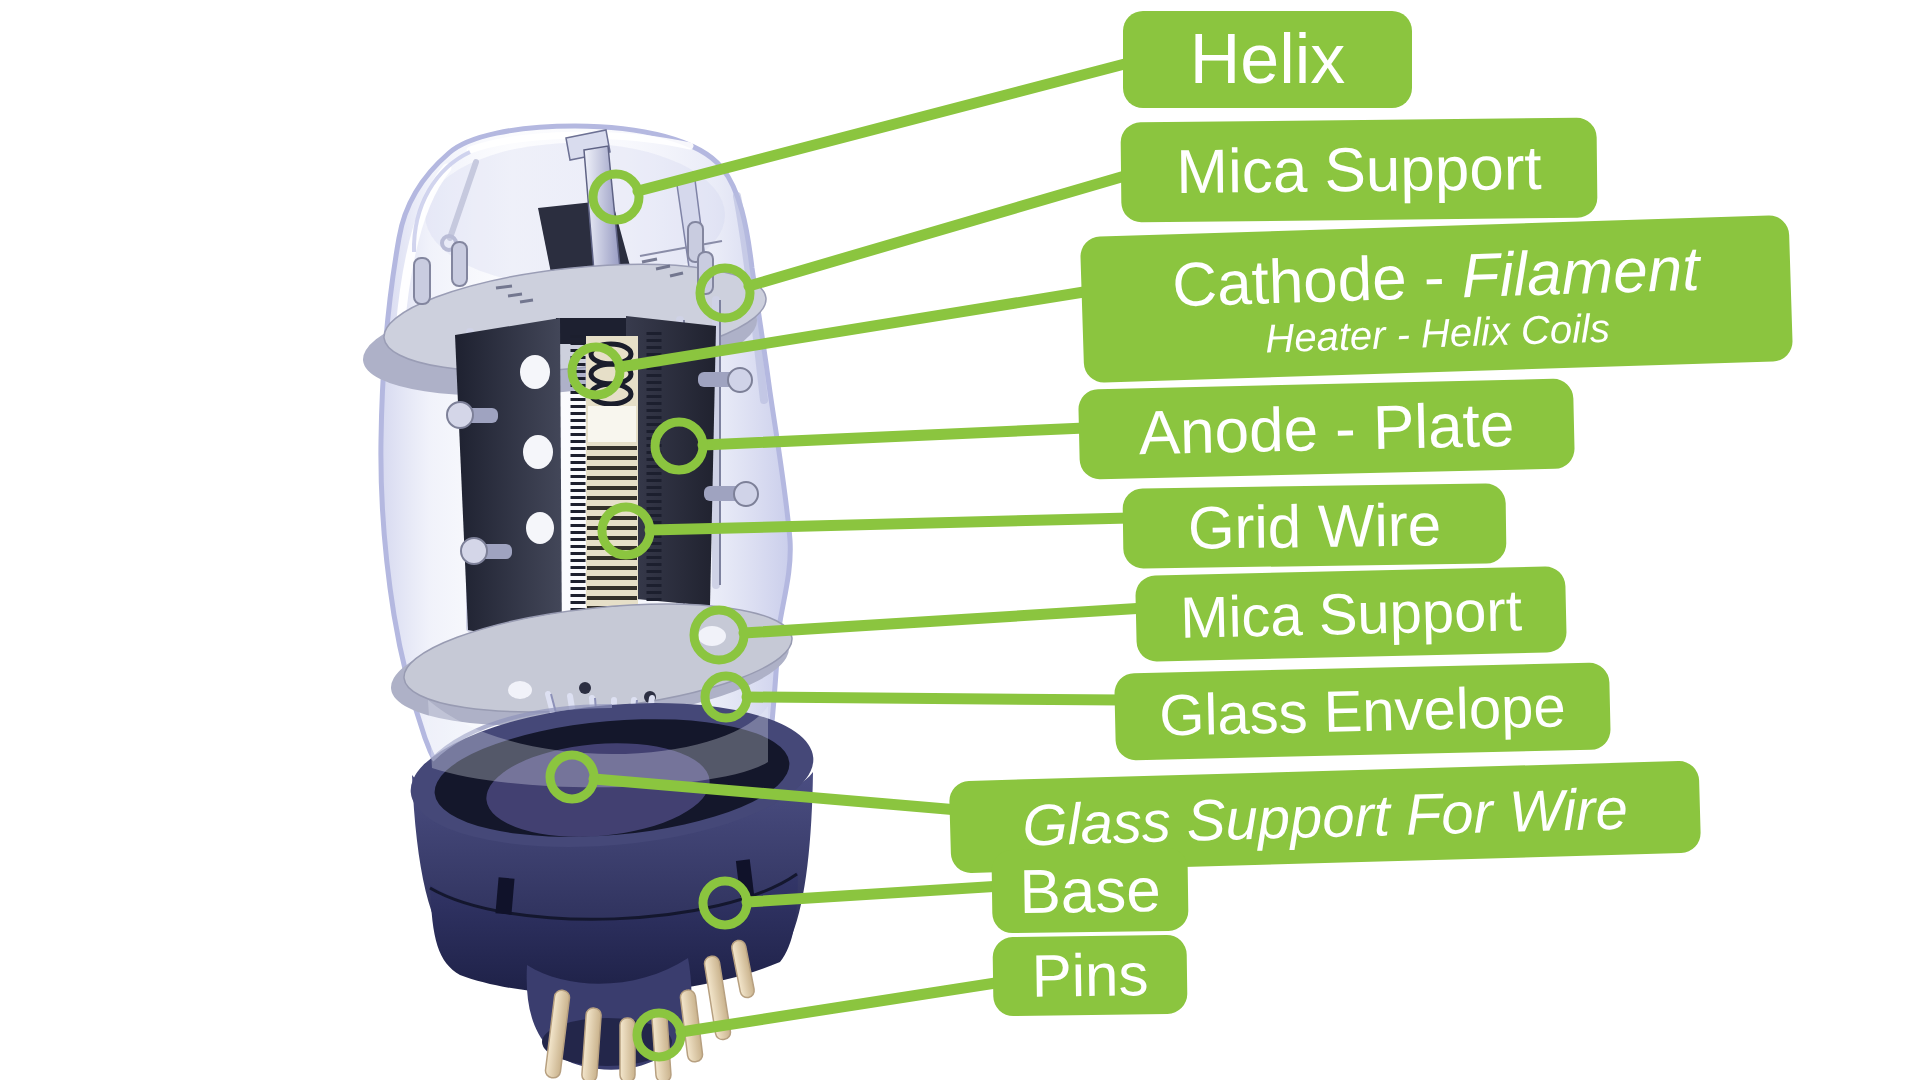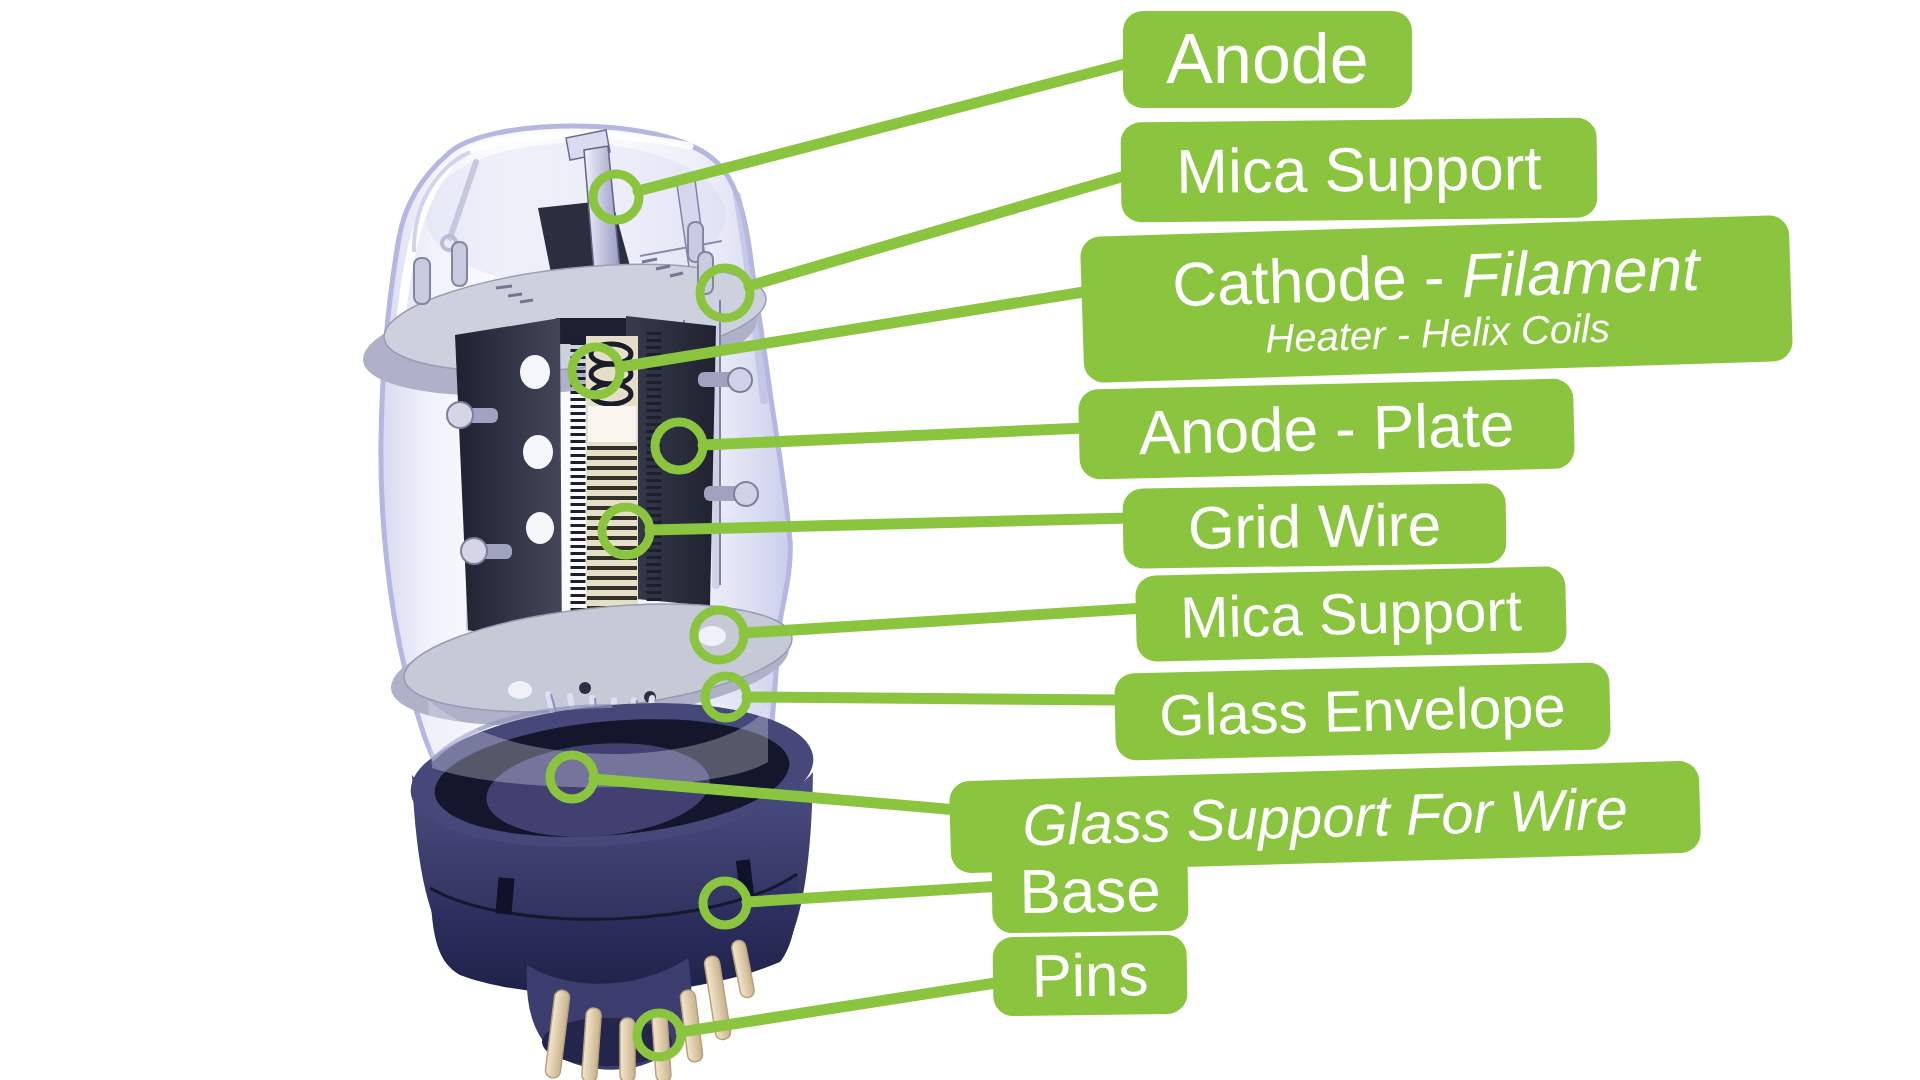--- a/index.html
+++ b/index.html
@@ -233,21 +233,21 @@
       <circle cx="626" cy="531" r="24"></circle>
       <circle cx="719" cy="635" r="25"></circle>
       <circle cx="726" cy="697" r="21"></circle>
       <circle cx="572" cy="777" r="22"></circle>
       <circle cx="725" cy="903" r="22"></circle>
       <circle cx="659" cy="1035" r="22"></circle>
     </g>
   </svg>
 
   <div class="lbl lb0">
-    <span>Anode</span>
+    <span>Helix</span>
   </div>
 
   <div class="lbl lb1">
     <span>Mica Support</span>
   </div>
 
   <div class="lbl lb2">
     <span>
       <span>Cathode - </span><span class="it">Filament</span>
     </span>

